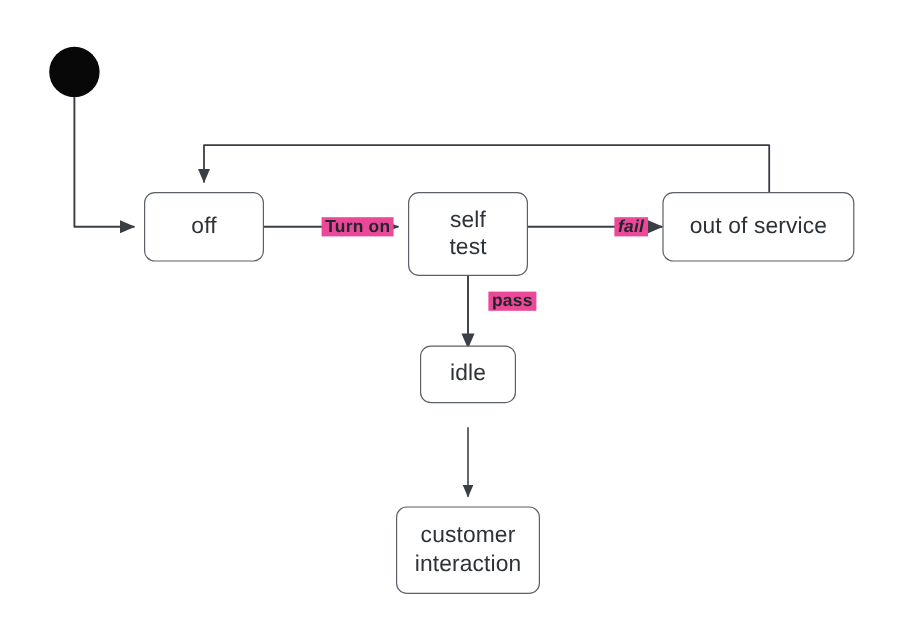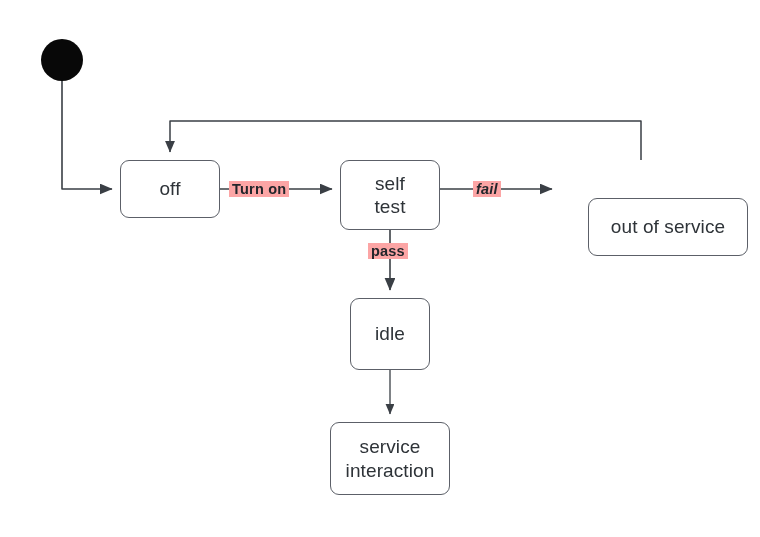--- a/index.html
+++ b/index.html
@@ -44,25 +44,26 @@
     line-height: 1.22;
     letter-spacing: 0.1px;
     white-space: pre-line;
   }
   .edge-label {
     position: absolute;
     font-family: "Liberation Sans", sans-serif;
     font-size: 14.5px;
     font-weight: bold;
     color: #22262b;
-    background: #fca5a5;
+    background: #ec4899;
     padding: 0 3px;
     letter-spacing: 0.2px;
     white-space: nowrap;
     text-align: center;
+    margin-left: 39px;
   }
   .start-node {
     position: absolute;
     border-radius: 50%;
     background: #080808;
   }
 </style>
 </head>
 <body>
 
@@ -100,25 +101,25 @@
     </g>
   </svg>
 
   <div class="start-node" style="left:41px; top:39px; width:42px; height:42px;"></div>
 
   <div class="state-node" style="left:120px; top:160px; width:100px; height:58px;">off</div>
 
   <div class="state-node" style="left:340px; top:160px; width:100px; height:70px;">self
 test</div>
 
-  <div class="state-node" style="left:588px; top:160px; width:160px; height:58px;margin-top:38px;">out of service</div>
+  <div class="state-node" style="left:552px; top:160px; width:160px; height:58px;">out of service</div>
 
-  <div class="state-node" style="left:350px; top:298px; width:80px; height:72px;">idle</div>
+  <div class="state-node" style="left:350px; top:288px; width:80px; height:48px;">idle</div>
 
-  <div class="state-node" style="left:330px; top:422px; width:120px; height:73px;">service
+  <div class="state-node" style="left:330px; top:422px; width:120px; height:73px;">customer
 interaction</div>
 
   <div class="edge-label" style="left:229px; top:181px;">Turn on</div>
 
   <div class="edge-label" style="left:473px; top:181px;font-style:italic;">fail</div>
 
   <div class="edge-label" style="left:368px; top:243px;">pass</div>
 
 </div>
 

